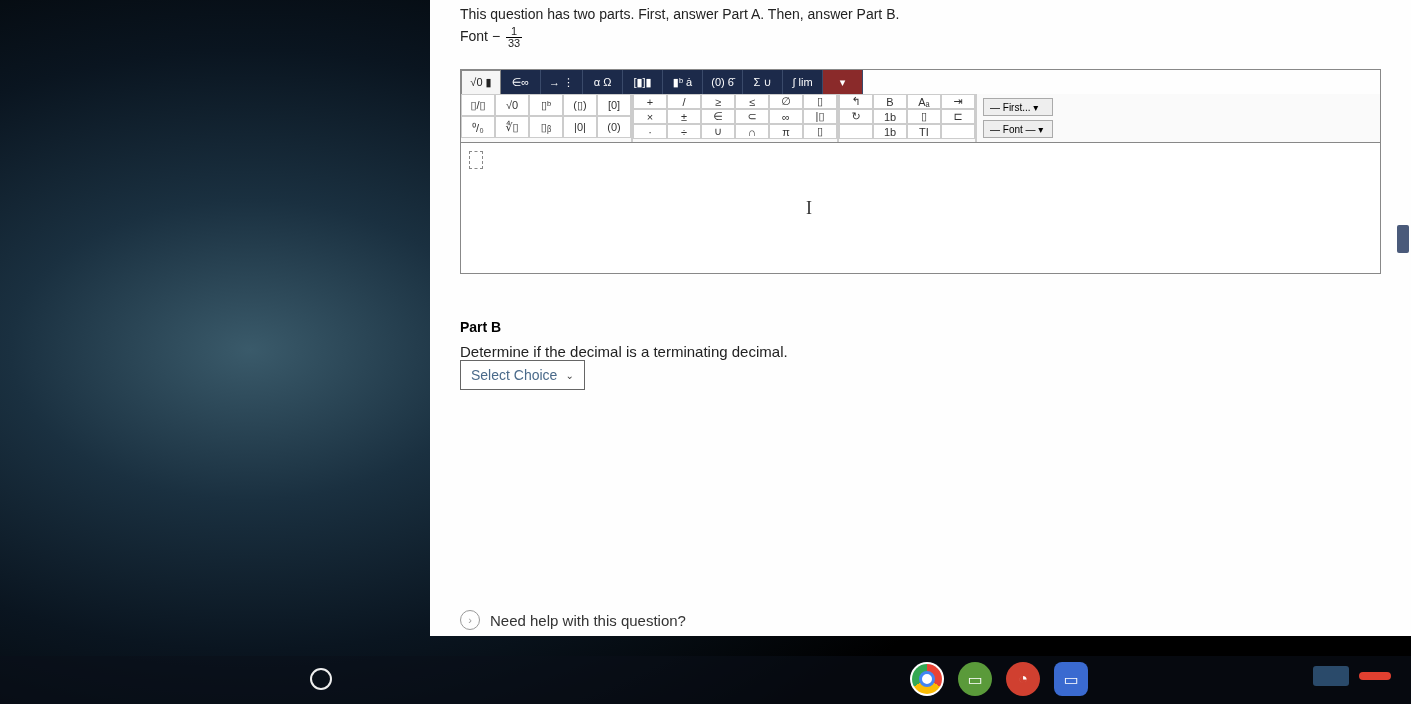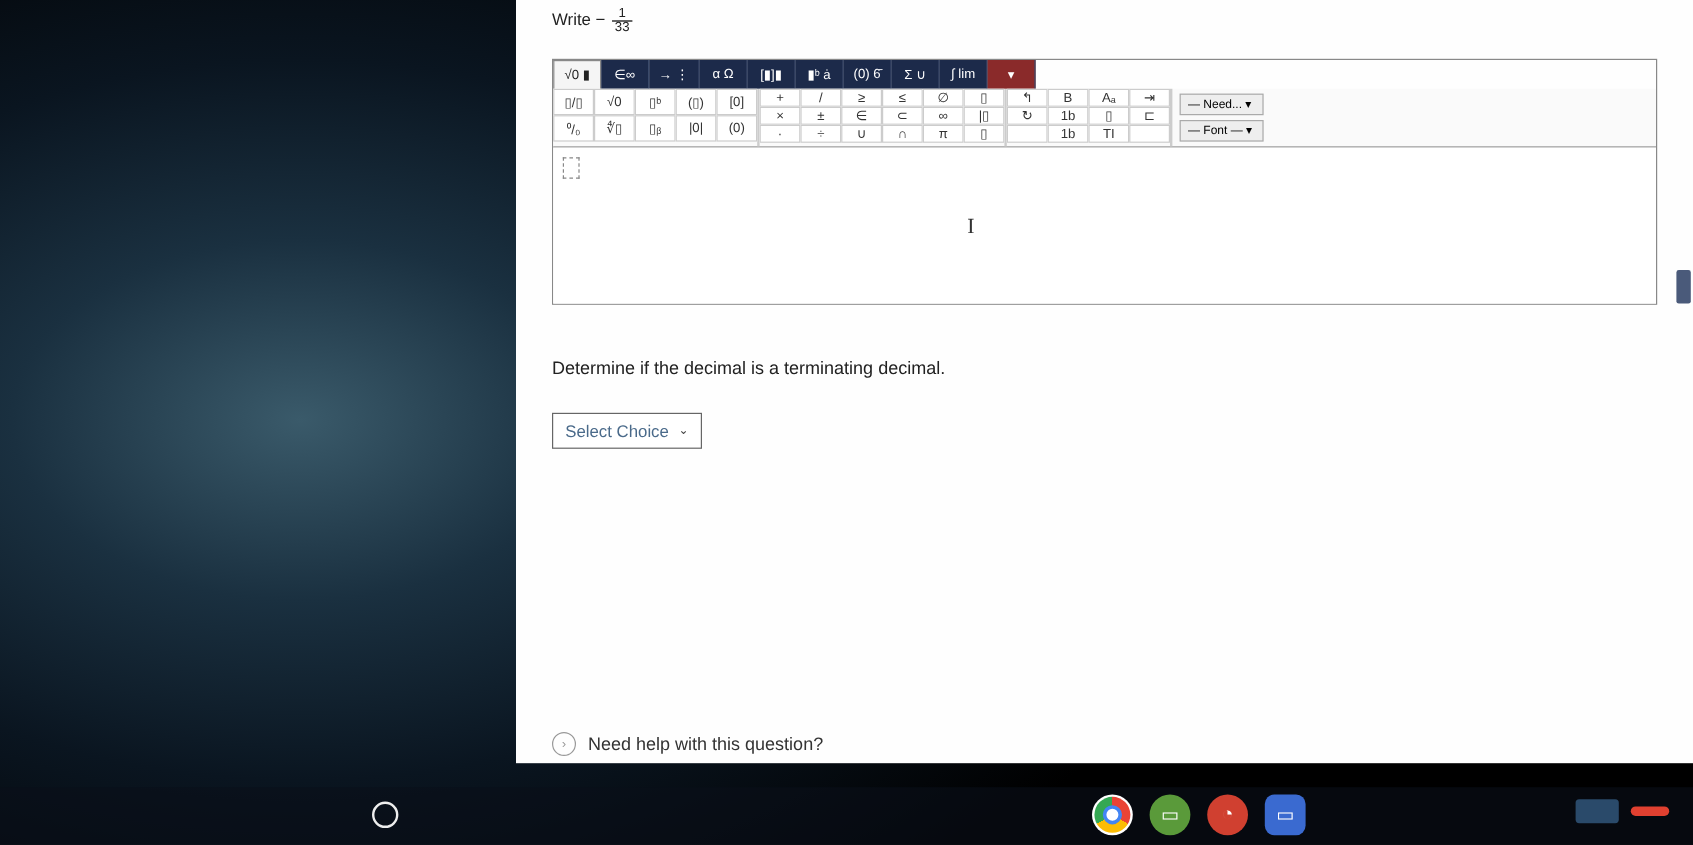--- a/index.html
+++ b/index.html
@@ -122,21 +122,21 @@
   right: 2px;
   top: 225px;
   width: 12px;
   height: 28px;
   background: #4a5a7a;
   border-radius: 2px;
 }
 
 .part-b { margin-top: 45px; }
 .part-b .part-label { margin-bottom: 8px; }
-.part-b-prompt { font-size: 15px; color: #222; margin-bottom: 28px; }
+.part-b-prompt { font-size: 15px; color: #222; }
 .select {
   border: 1px solid #666;
   padding: 6px 10px;
   font-size: 14px;
   color: #4a6a8a;
   background: #fff;
   display: inline-flex;
   align-items: center;
   gap: 8px;
   cursor: pointer;
@@ -234,22 +234,23 @@
   border-radius: 3px;
 }
 </style>
 </head>
 <body>
 
 <div class="desktop"></div>
 
 <div class="window">
 
+  <div class="instr">This question has two parts. First, answer Part A. Then, answer Part B.</div>
   <div class="prompt">
-    <span>Write −</span>
+    <span>Font −</span>
     <span class="frac">
       <span class="num">1</span>
       <span class="den">33</span>
     </span>
   </div>
 
   <div class="editor">
     <div class="tabs">
       <div class="tab active">√0 ▮</div>
       <div class="tab">∈∞</div>
@@ -303,33 +304,34 @@
         <div class="pal-btn" style="height:15px">1b</div>
         <div class="pal-btn" style="height:15px">1b</div>
         <div class="pal-btn" style="height:15px">Aₐ</div>
         <div class="pal-btn" style="height:15px">▯</div>
         <div class="pal-btn" style="height:15px">TI</div>
         <div class="pal-btn" style="height:15px">⇥</div>
         <div class="pal-btn" style="height:15px">⊏</div>
         <div class="pal-btn" style="height:15px"></div>
       </div>
       <div class="font-col">
-        <div class="font-sel">— Need... ▾</div>
+        <div class="font-sel">— First... ▾</div>
         <div class="font-sel">— Font — ▾</div>
       </div>
     </div>
     <div class="input-area">
       <span class="input-box"></span>
       <span class="cursor-ibeam">I</span>
     </div>
   </div>
 
   <div class="scroll-handle"></div>
 
   <div class="part-b">
+    <div class="part-label">Part B</div>
     <div class="part-b-prompt">Determine if the decimal is a terminating decimal.</div>
     <div class="select">
       <span>Select Choice</span>
       <span class="chev">⌄</span>
     </div>
   </div>
 
   <div class="help-row">
     <span class="help-icon">›</span>
     <span>Need help with this question?</span>

